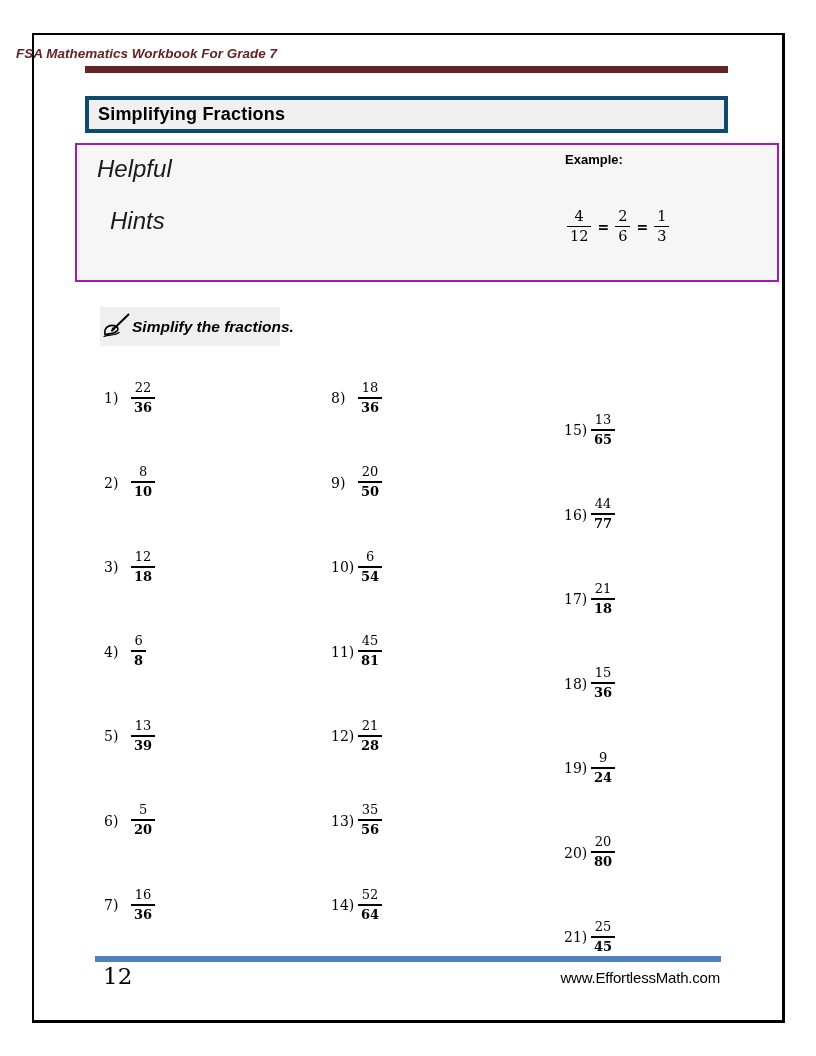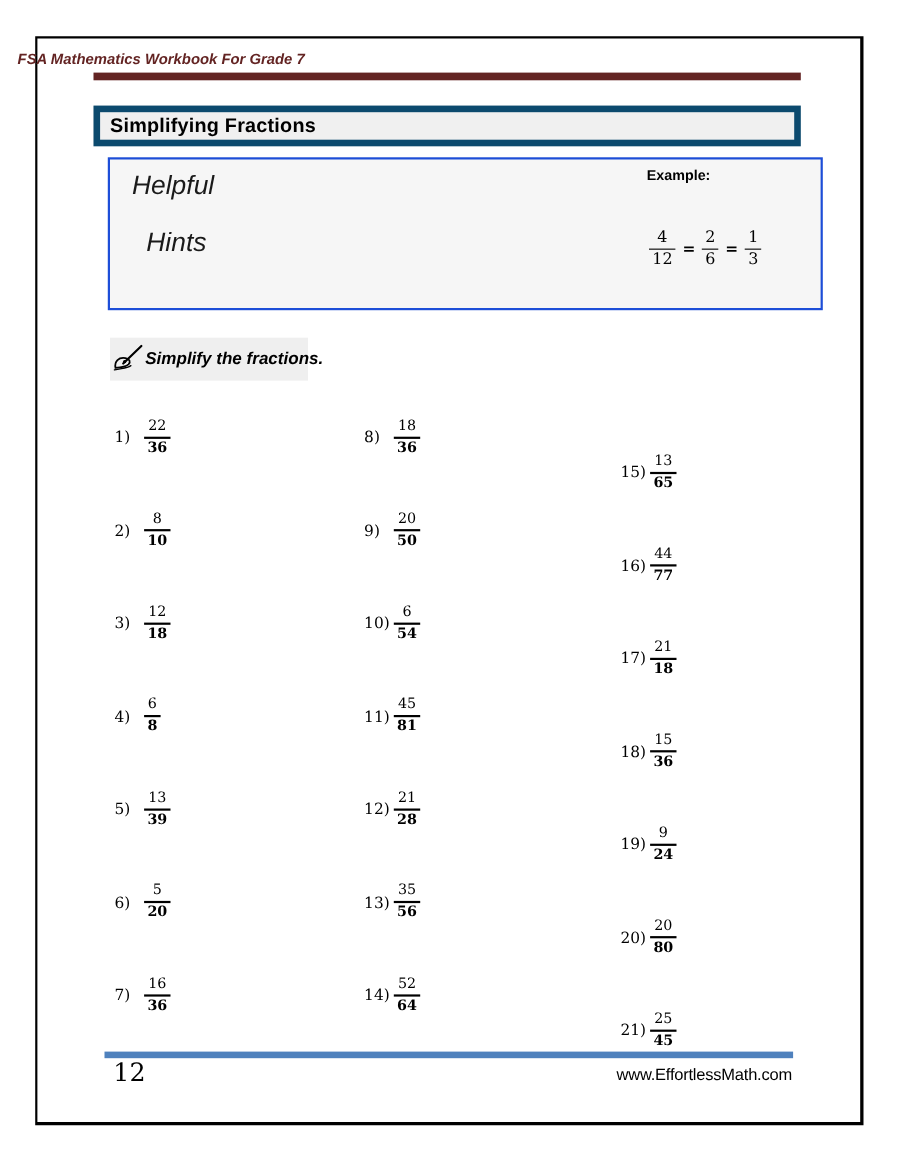--- a/index.html
+++ b/index.html
@@ -13,27 +13,27 @@
     border:2px solid #000; border-right-width:3px; border-bottom-width:3px;
   }
   .header-title {
     position:absolute; left:0; top:46px; width:816px; 
     font-size:13.5px; font-weight:bold; font-style:italic; color:#632423;margin-left:16px;
   }
   .maroon-bar { position:absolute; left:85px; top:66px; width:643px; height:7px; background:#632423; }
 
   .section-title-box {
     position:absolute; left:85px; top:96px; width:643px; height:37px;
-    background:#f0f0f0; border:6px solid #0c4a6e; display:flex; align-items:center;
+    background:#f0f0f0; border:4px solid #0c4a6e; display:flex; align-items:center;
   }
   .section-title-box span { font-size:18px; font-weight:bold; padding-left:9px; letter-spacing:0.2px; }
 
   .hints-box {
-    position:absolute; left:98px; top:143px; width:650px; height:139px;
-    background:#f6f6f6; border:2px solid #1d4ed8;
+    position:absolute; left:75px; top:143px; width:704px; height:139px;
+    background:#f6f6f6; border:2px solid #a21caf;
   }
   .hint-word { position:absolute; font-style:italic; font-size:24px; color:#1a1a1a; }
   .hint-word.top { left:20px; top:10px; }
   .hint-word.bottom { left:33px; top:62px; }
   .hints-list { position:absolute; left:126px; top:27px; width:330px; font-size:13.5px; line-height:23px; color:#111; }
   .hints-list .hint-item { text-indent:-12px; padding-left:12px; margin-bottom:1px; }
   .example-label { position:absolute; left:488px; top:7px; font-size:13px; font-weight:bold; }
   .example-eq { position:absolute; left:490px; top:63px; display:flex; align-items:center; gap:6px;
                 font-family:"DejaVu Serif", serif; font-size:14.5px; }
   .example-eq .eq { font-weight:bold; font-size:14px; }

